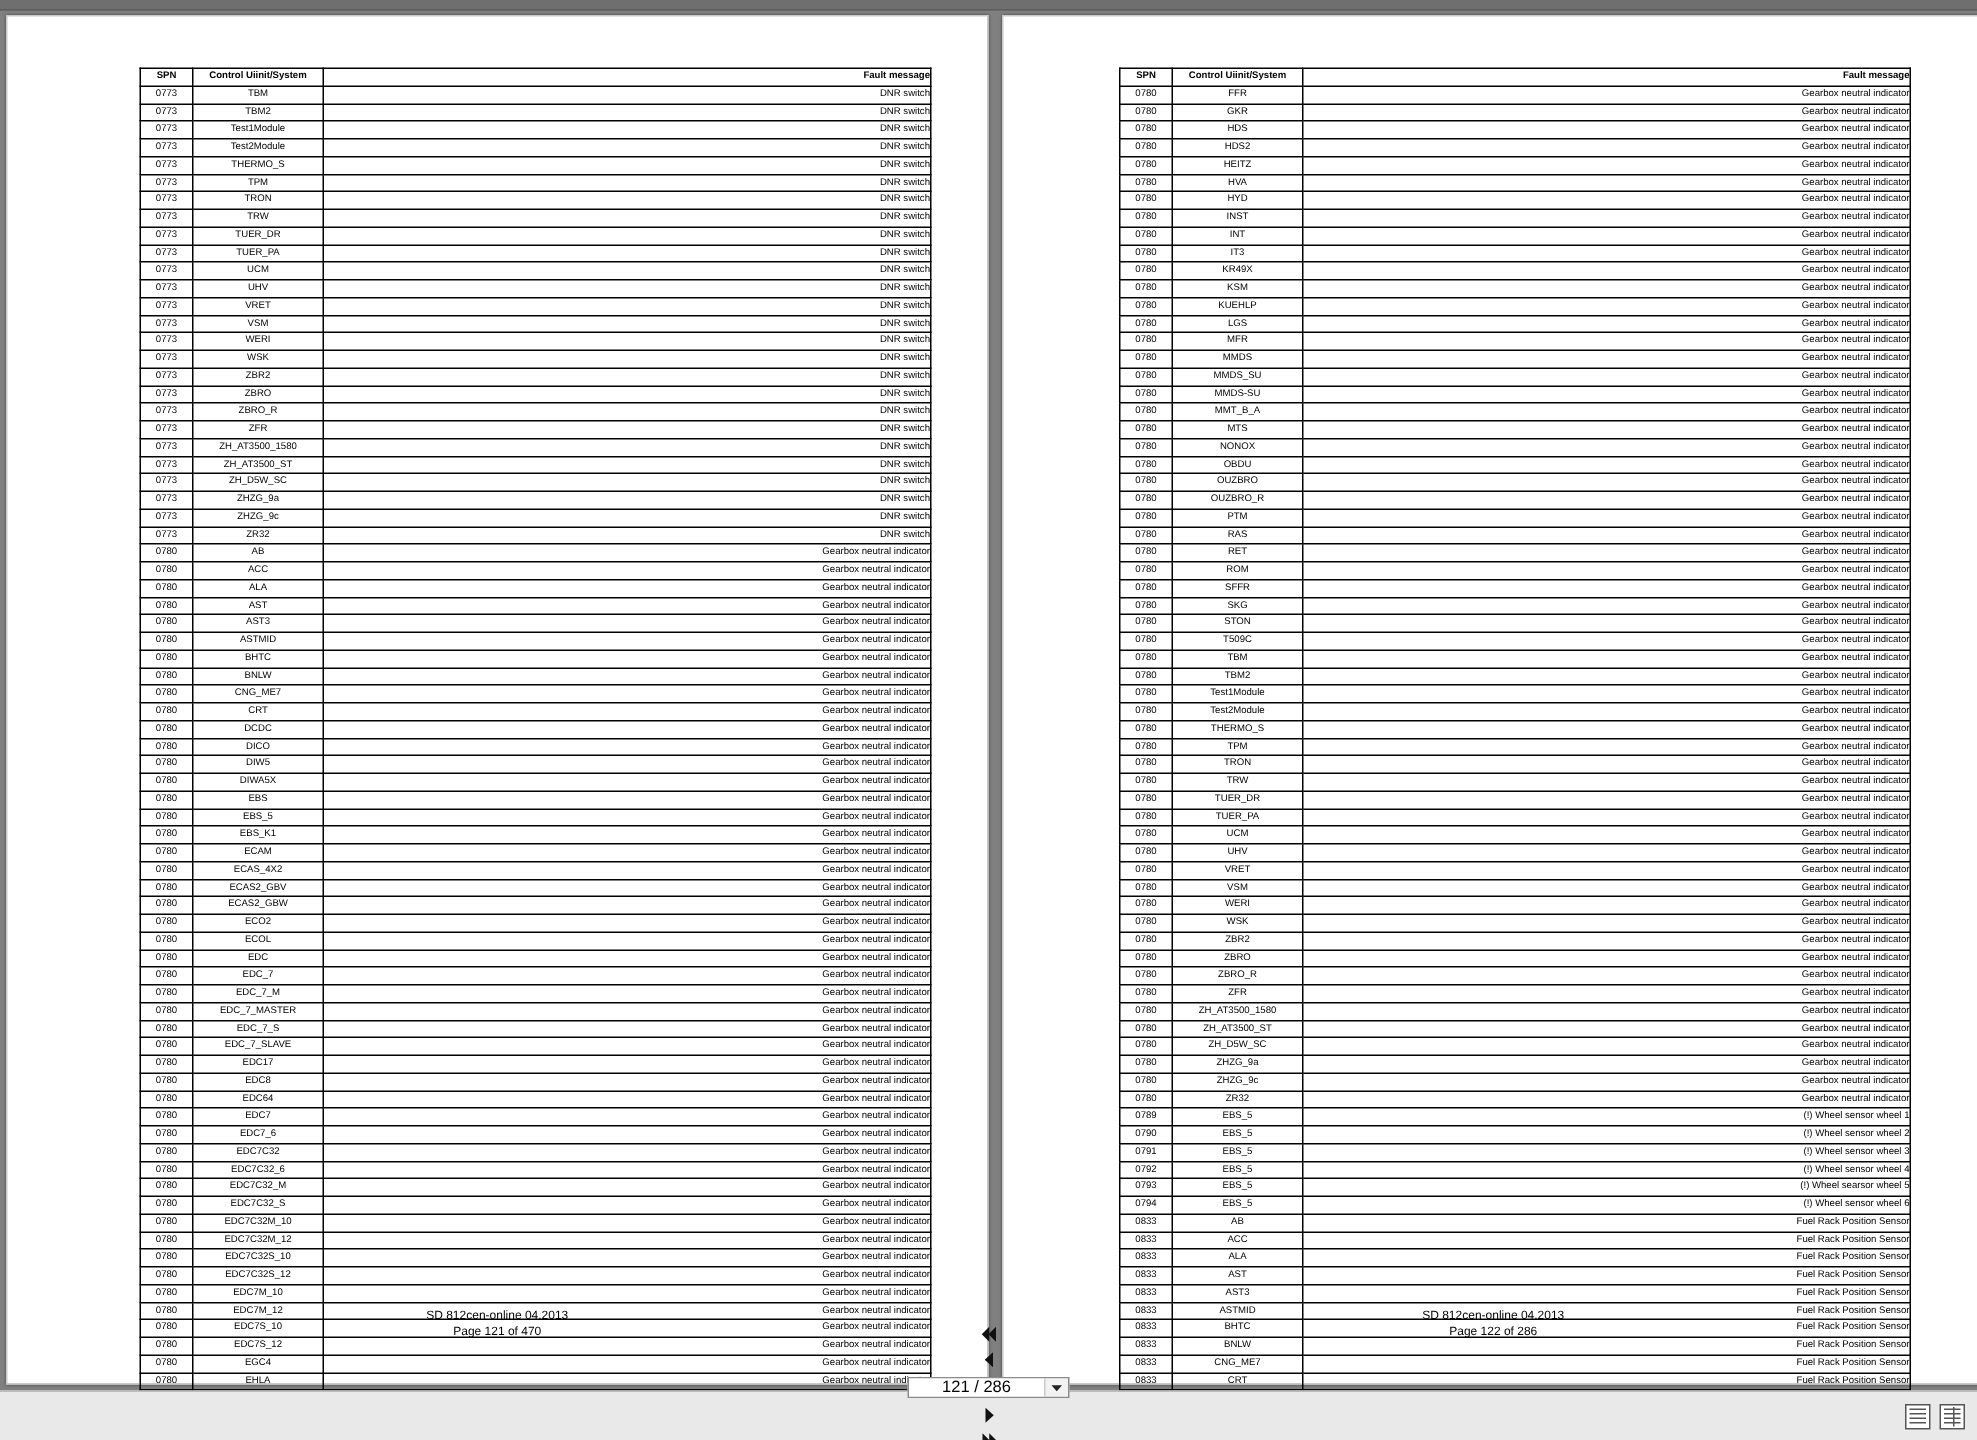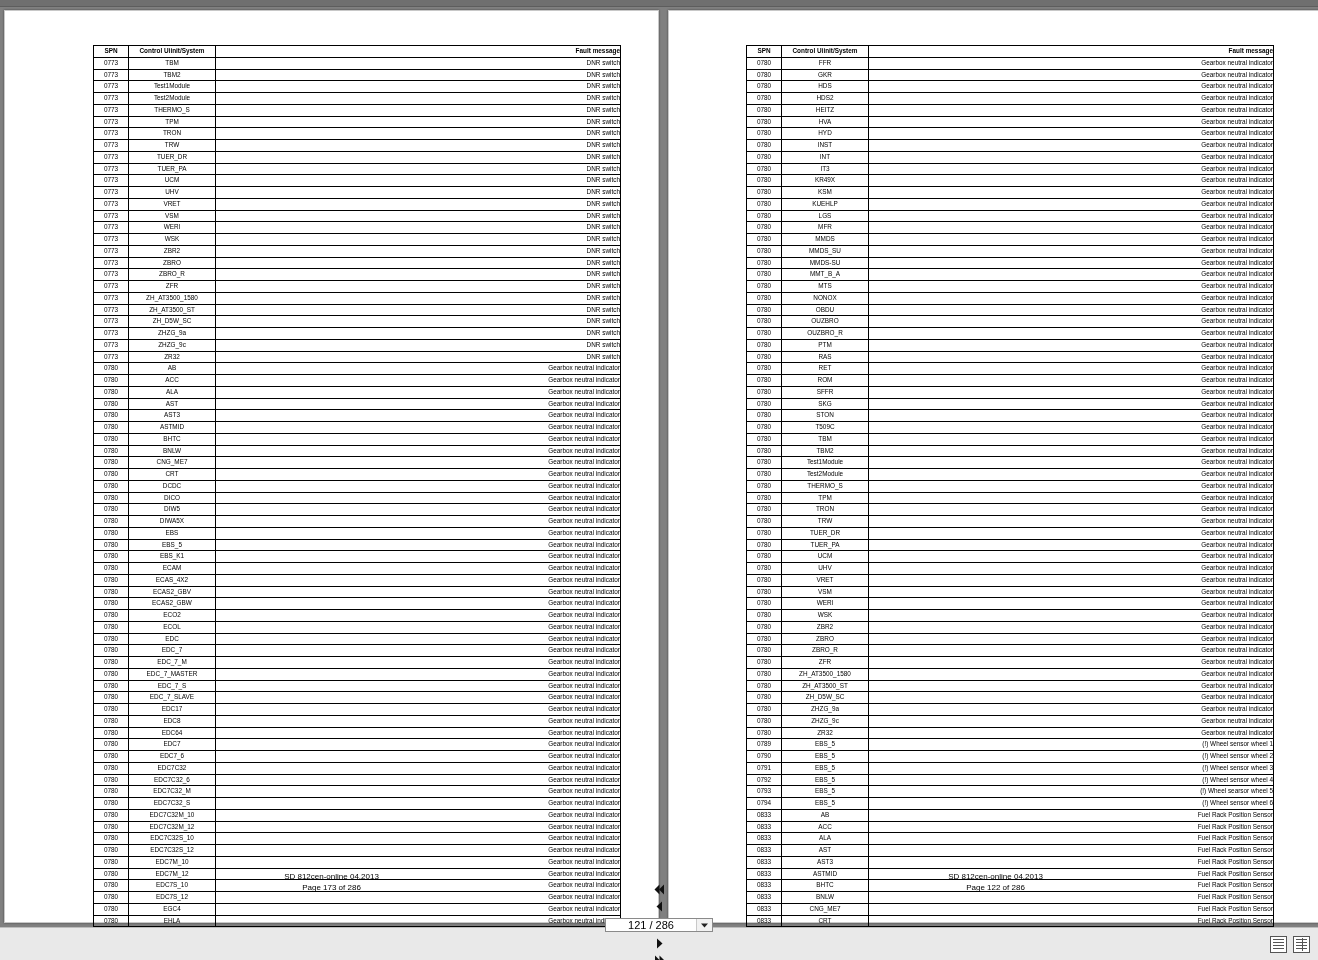--- a/index.html
+++ b/index.html
@@ -564,21 +564,21 @@
                   <td class="c-spn">0780</td>
                   <td class="c-cu">EMU</td>
                   <td class="c-fm">Gearbox neutral indicator</td>
                 </tr>
               </tbody>
           </table>
         </div>
       </div>
       <div class="footer">
         <div>SD 812cen-online 04.2013</div>
-        <div>Page 173 of 286</div>
+        <div>Page 121 of 470</div>
       </div>
     </div>
 
     <div class="page page-right">
       <div class="page-inner">
         <div class="tbl-wrap-right">
           <table class="fault">
             <thead>
               <tr>
                 <th class="c-spn">SPN</th>

